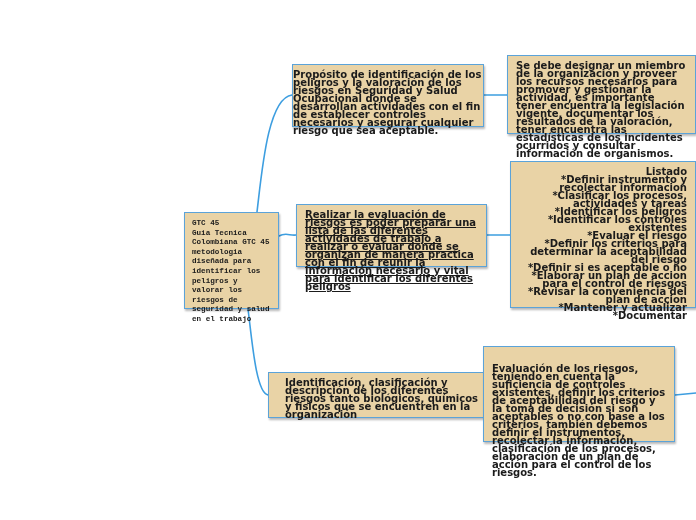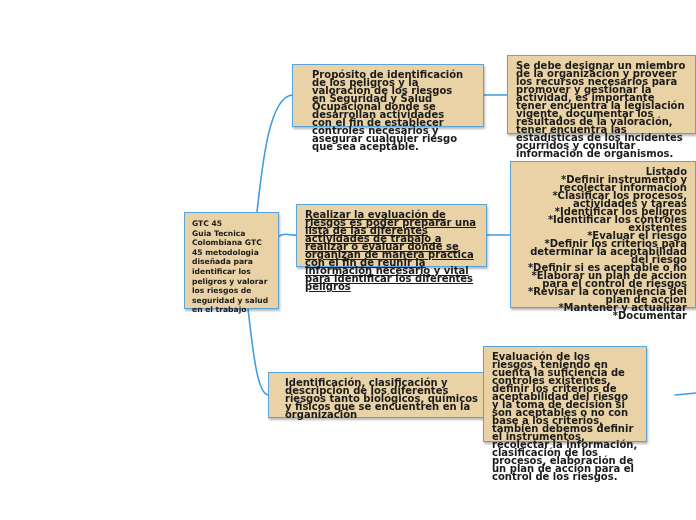--- a/index.html
+++ b/index.html
@@ -32,47 +32,47 @@
       box-shadow: 1px 2px 2px rgba(0,0,0,0.28);
       color: #1b1b1b;
       font-weight: bold;
       font-size: 10px;
       line-height: 8px;
       white-space: pre-line;
       cursor: pointer;
     }
     #central {
       left: 184px; top: 212px; width: 95px; height: 97px;
-      padding: 6px 7px; font-size: 7.6px; line-height: 9.6px;
+      padding: 6px 7px; font-size: 7.6px; line-height: 9.6px; font-family: Liberation Mono, monospace;
     }
     #b1 {
       left: 292px; top: 64px; width: 192px; height: 63px;
-      padding: 6px 19px;
+      padding: 6px 0;
     }
     #b1c {
       left: 507px; top: 55px; width: 189px; height: 79px;
       padding: 6px 8px;
     }
     #b2 {
       left: 296px; top: 204px; width: 191px; height: 63px;
       padding: 6px 8px;
       text-decoration: underline;
     }
     #b2c {
       left: 510px; top: 161px; width: 186px; height: 147px;
       padding: 6px 8px;
       text-align: right;
     }
     #b3 {
       left: 268px; top: 372px; width: 232px; height: 46px;
       padding: 6px 16px;
     }
     #b3c {
-      left: 483px; top: 346px; width: 164px; height: 96px;
-      padding: 6px 8px;
+      left: 483px; top: 346px; width: 192px; height: 96px;
+      padding: 18px 8px;
     }
   </style>
 </head>
 <body>
 
 <div id="canvas">
 
   <svg class="connectors" viewBox="0 0 696 520">
     <g fill="none" stroke="#3d9ee0" stroke-width="1.6" stroke-linecap="round">
 

